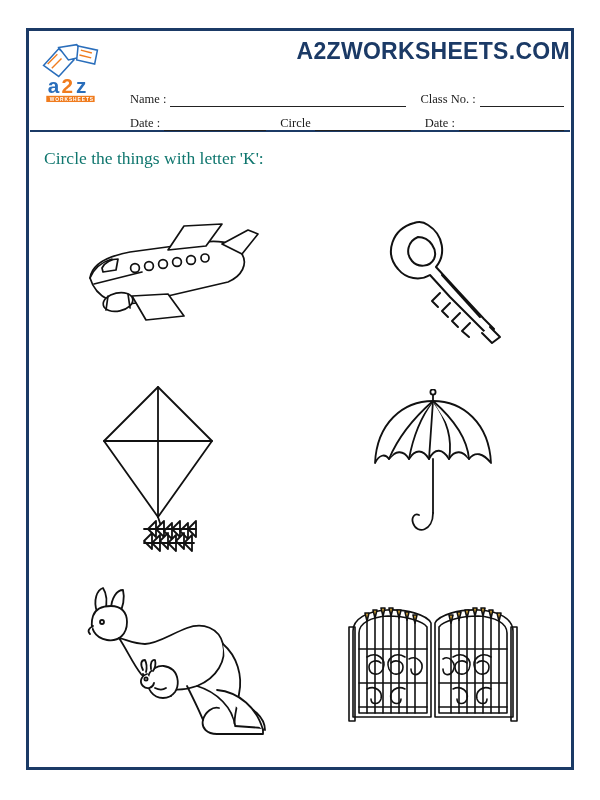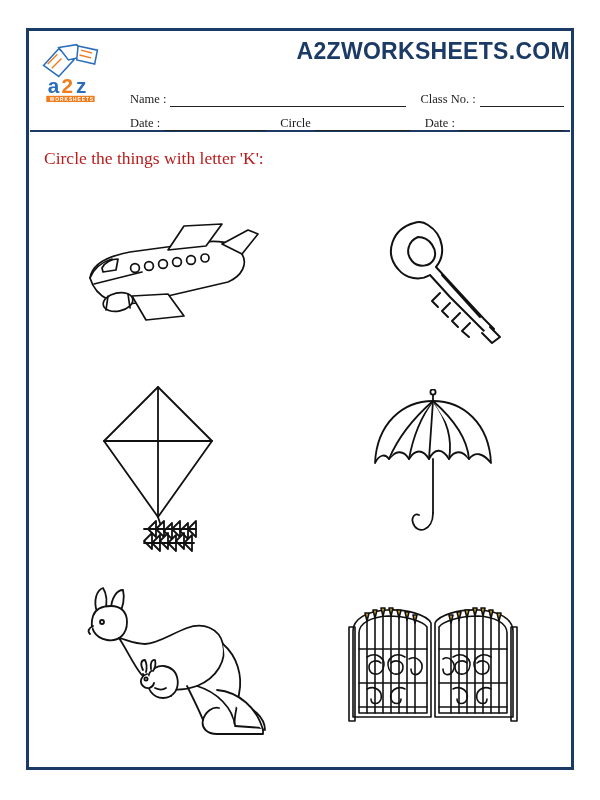--- a/index.html
+++ b/index.html
@@ -90,21 +90,21 @@
   .rule.grow { flex: 1 1 auto; }
   .rule.w1 { width: 236px; }
   .rule.w2 { width: 102px; }
   .rule.w3 { width: 96px; }
   .gap { width: 14px; }
 
   
   .instruction {
     margin: 16px 0 6px 14px;
     font-size: 17.5px;
-    color: #b91c1c;
+    color: #0f766e;
     font-family: "Liberation Serif", serif;
   }
 
   
   .grid {
     flex: 1 1 auto;
     display: grid;
     grid-template-columns: 1fr 1fr;
     grid-template-rows: 1fr 1fr 1fr;
     align-items: center;

